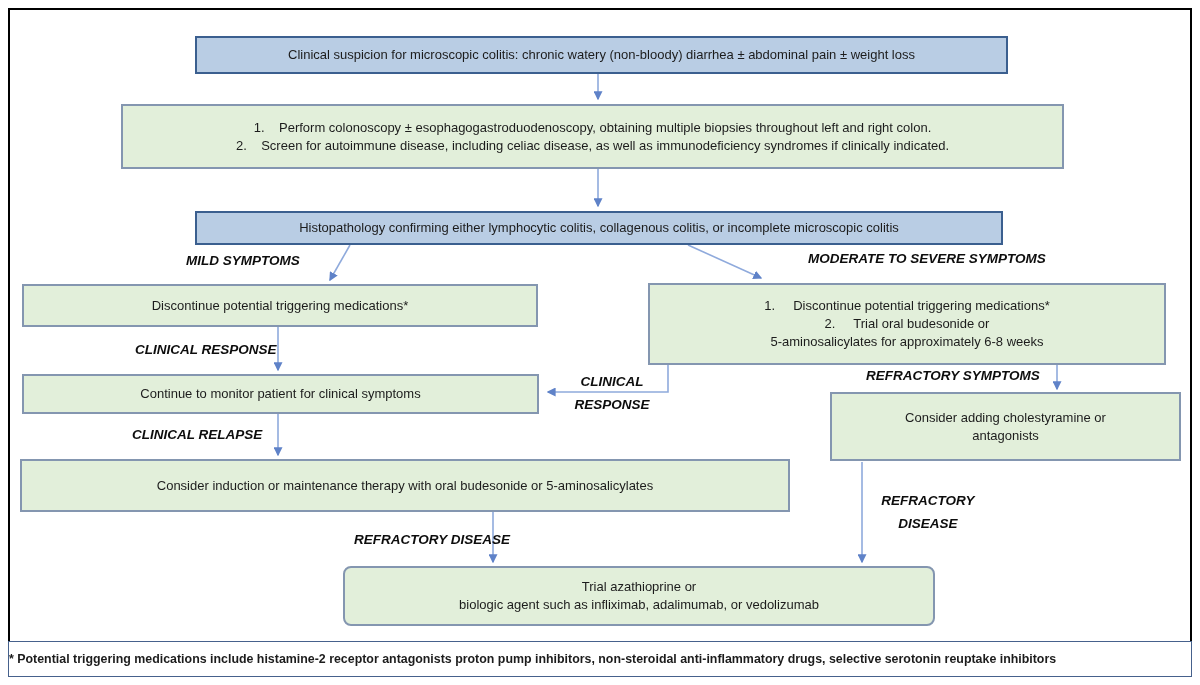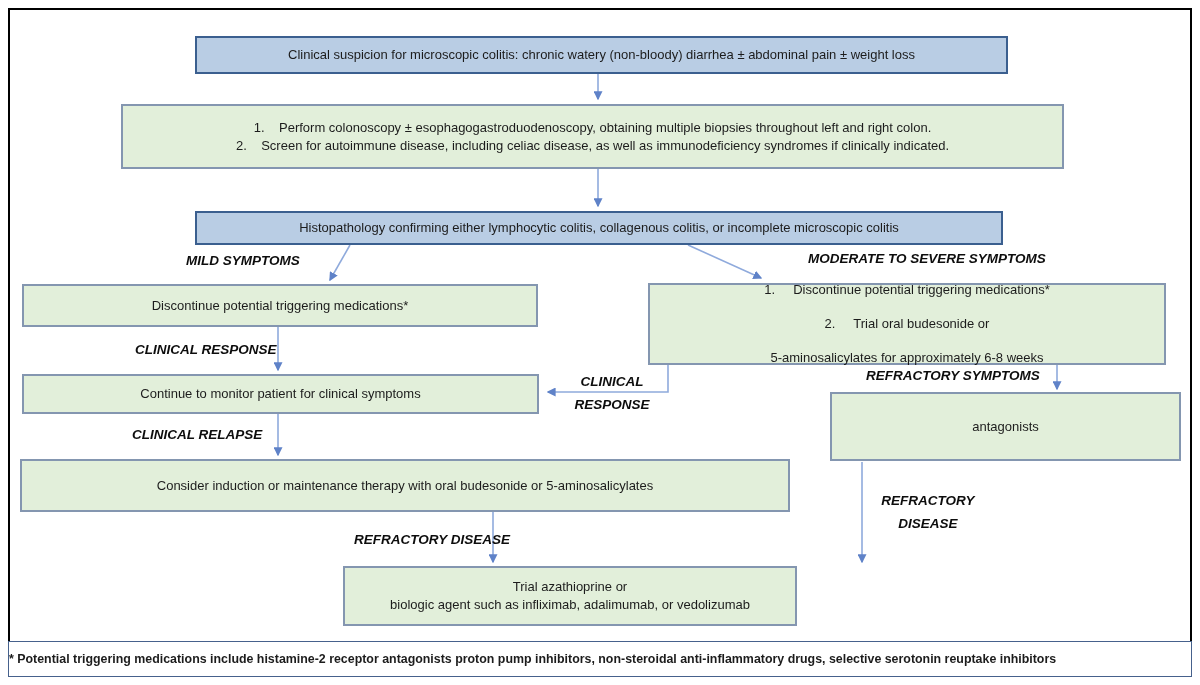--- a/index.html
+++ b/index.html
@@ -123,45 +123,46 @@
   <div class="box green" style="left:22px; top:374px; width:517px; height:40px;">
     <span class="bline">Continue to monitor patient for clinical symptoms</span>
   </div>
 
   <div class="flow-label" style="left:132px; top:427px;">CLINICAL RELAPSE</div>
 
   <div class="box green" style="left:20px; top:459px; width:770px; height:53px;">
     <span class="bline">Consider induction or maintenance therapy with oral budesonide or 5-aminosalicylates</span>
   </div>
 
-  <div class="box green" style="left:648px; top:283px; width:518px; height:82px;gap:16px;">
+  <div class="box green" style="left:648px; top:283px; width:518px; height:82px;">
     <span class="bline">1.     Discontinue potential triggering medications*</span>
     <span class="bline">2.     Trial oral budesonide or</span>
     <span class="bline">5-aminosalicylates for approximately 6-8 weeks</span>
   </div>
 
   <div class="flow-label two-line" style="left:556px; top:371px; width:112px;">
     <div>CLINICAL</div>
     <div>RESPONSE</div>
   </div>
 
   <div class="flow-label" style="left:866px; top:368px;">REFRACTORY SYMPTOMS</div>
 
   <div class="box green" style="left:830px; top:392px; width:351px; height:69px;">
+    <span class="bline">Consider adding cholestyramine or</span>
     <span class="bline">antagonists</span>
   </div>
 
   <div class="flow-label two-line-left" style="left:873px; top:490px; width:110px;">
     <div>REFRACTORY</div>
     <div>DISEASE</div>
   </div>
 
   <div class="flow-label" style="left:354px; top:532px;">REFRACTORY DISEASE</div>
 
-  <div class="box green" style="left:343px; top:566px; width:454px; height:60px;">
+  <div class="box green" style="left:343px; top:566px; width:592px; height:60px;border-radius:8px;">
     <span class="bline">Trial azathioprine or</span>
     <span class="bline">biologic agent such as infliximab, adalimumab, or vedolizumab</span>
   </div>
 
   <div class="footnote-strip">
     <span>* Potential triggering medications include histamine-2 receptor antagonists proton pump inhibitors, non-steroidal anti-inflammatory drugs, selective serotonin reuptake inhibitors</span>
   </div>
 
 </div>
 

